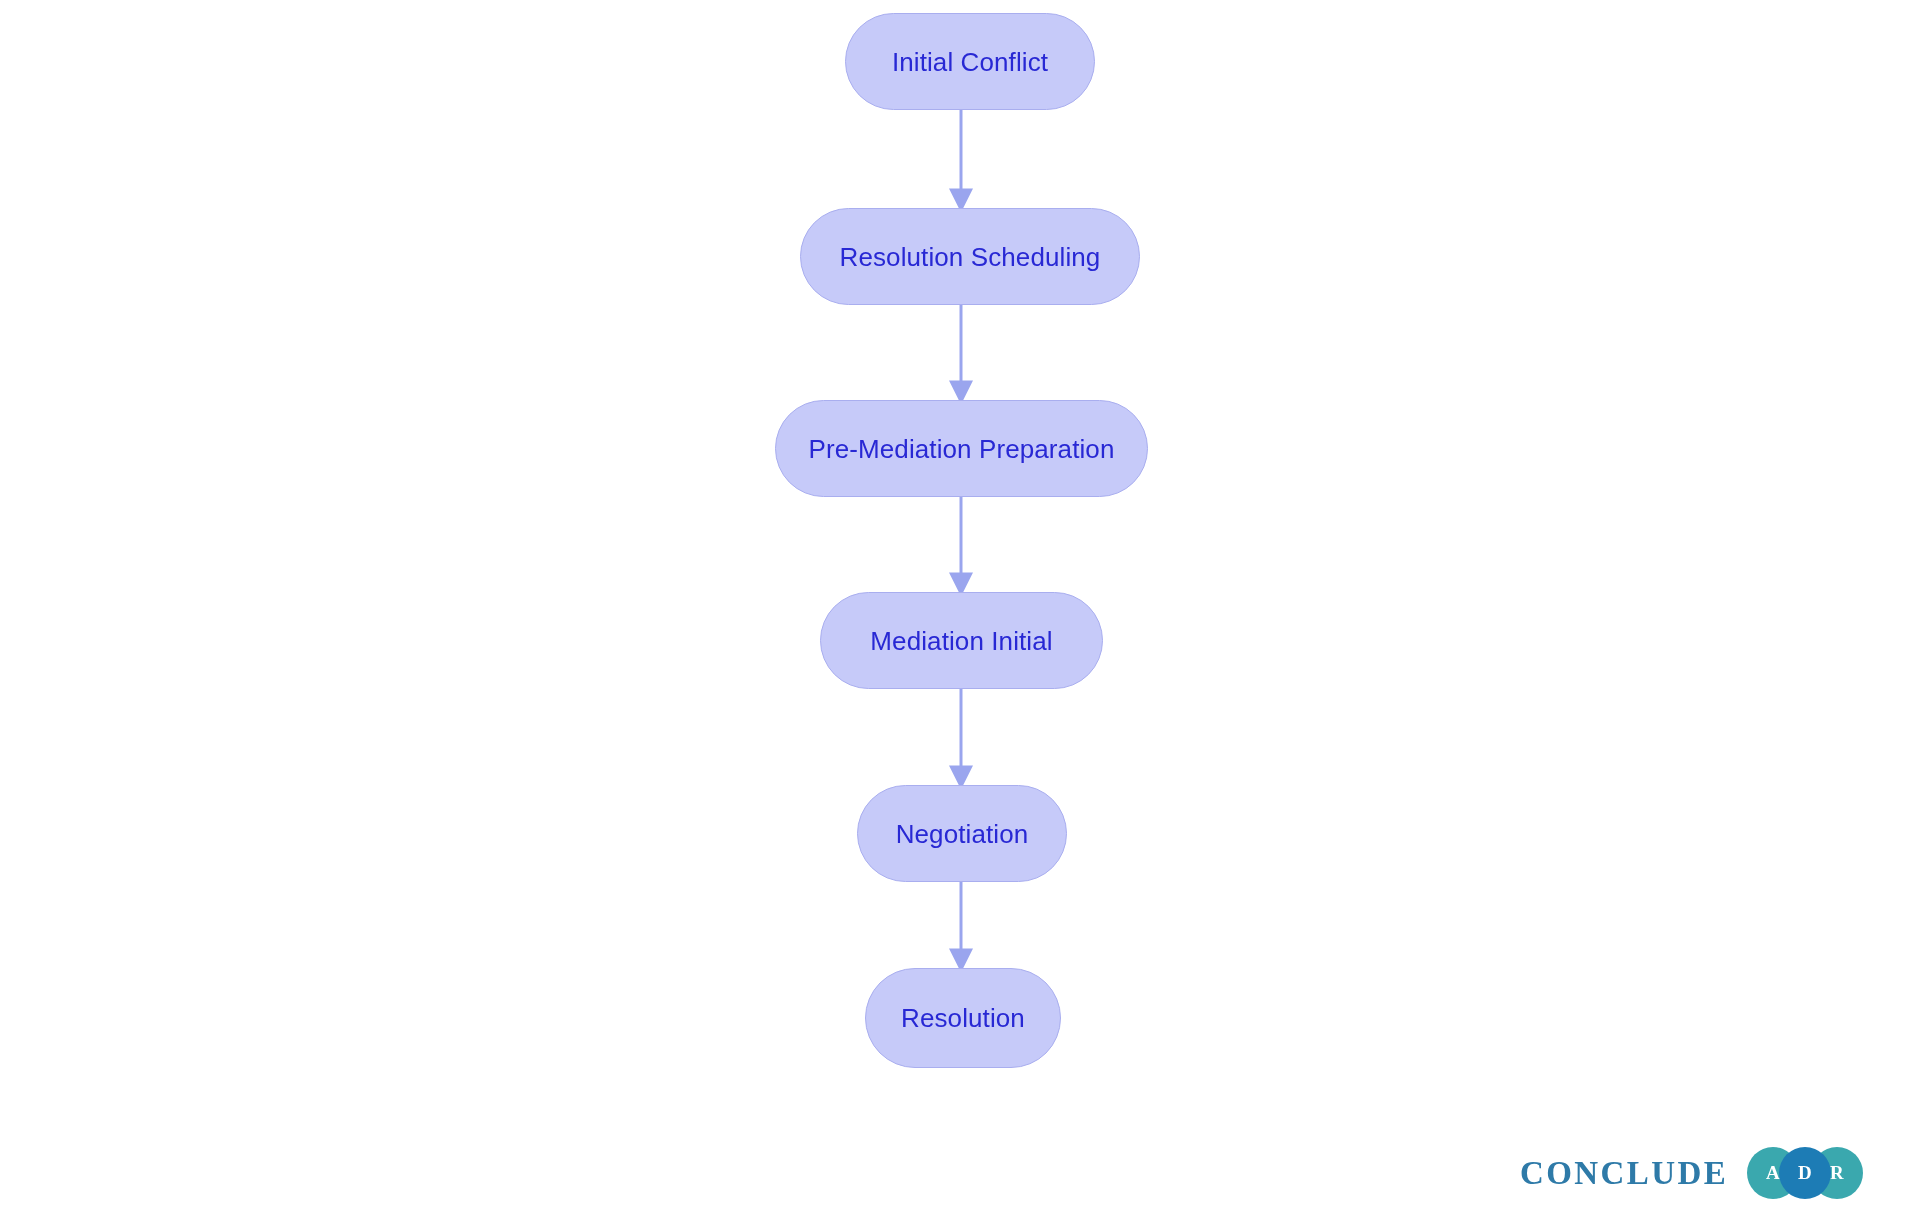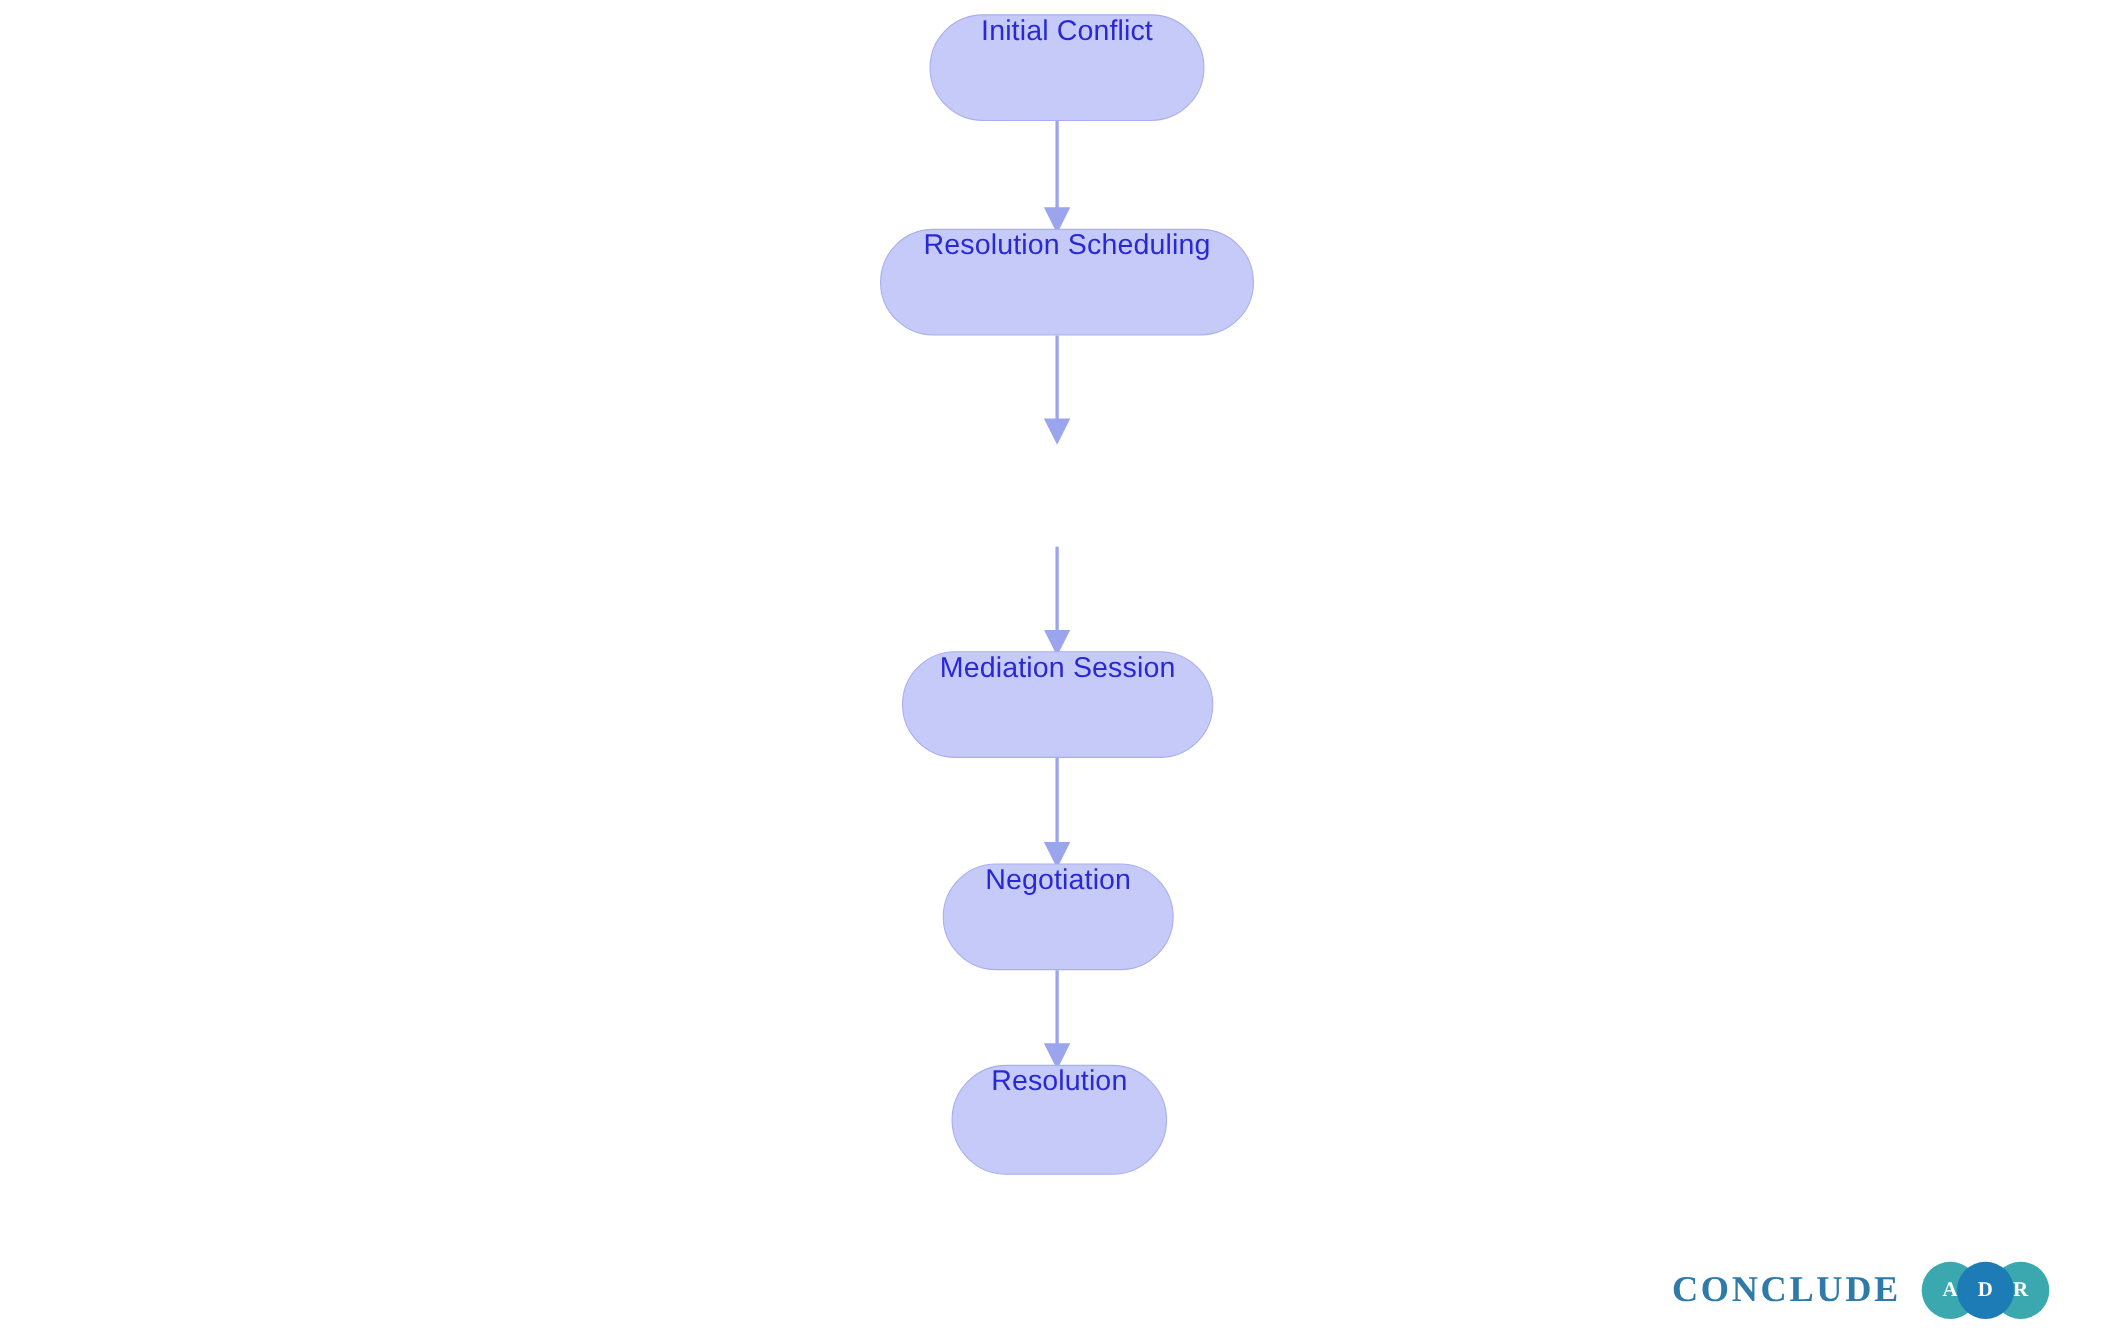--- a/index.html
+++ b/index.html
@@ -24,20 +24,21 @@
   }
 
   
   .node {
     position: absolute;
     box-sizing: border-box;
     background: #c6caf9;
     border: 1.6px solid #a9aeef;
     border-radius: 999px;
     display: flex;
+    align-items: center;
     justify-content: center;
     color: #2828d4;
     font-size: 26px;
     font-weight: 400;
     letter-spacing: 0.1px;
     white-space: nowrap;
     line-height: 1;
   }
   .node-label {
     color: #2828d4;
@@ -129,23 +130,26 @@
   </svg>
 
   <div class="node n0">
     <span class="node-label">Initial Conflict</span>
   </div>
 
   <div class="node n1">
     <span class="node-label">Resolution Scheduling</span>
   </div>
 
+  <div class="node n2">
+    <span class="node-label">Pre-Mediation Preparation</span>
+  </div>
 
   <div class="node n3">
-    <span class="node-label">Mediation Session</span>
+    <span class="node-label">Mediation Initial</span>
   </div>
 
   <div class="node n4">
     <span class="node-label">Negotiation</span>
   </div>
 
   <div class="node n5">
     <span class="node-label">Resolution</span>
   </div>
 

